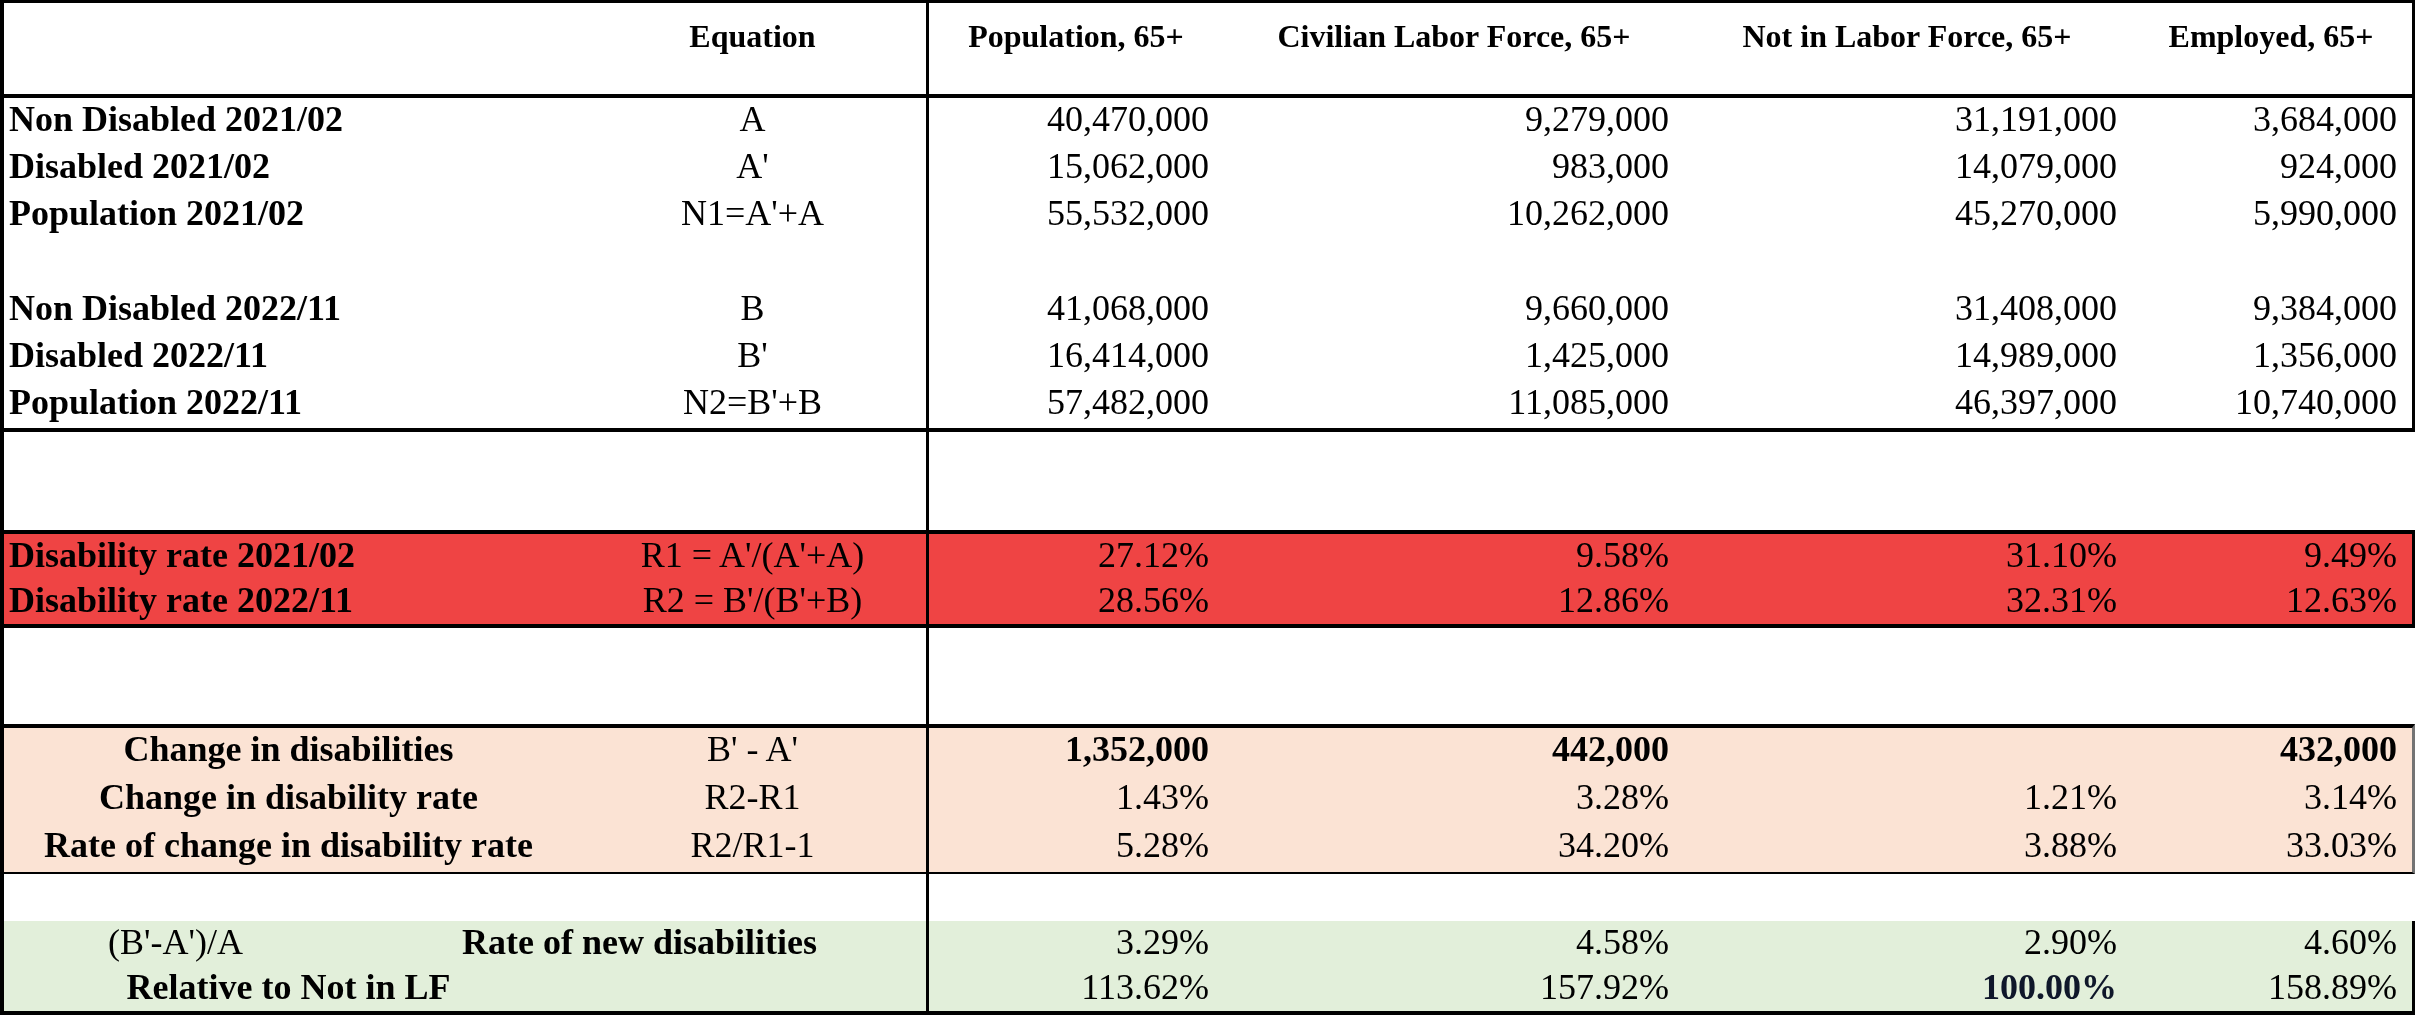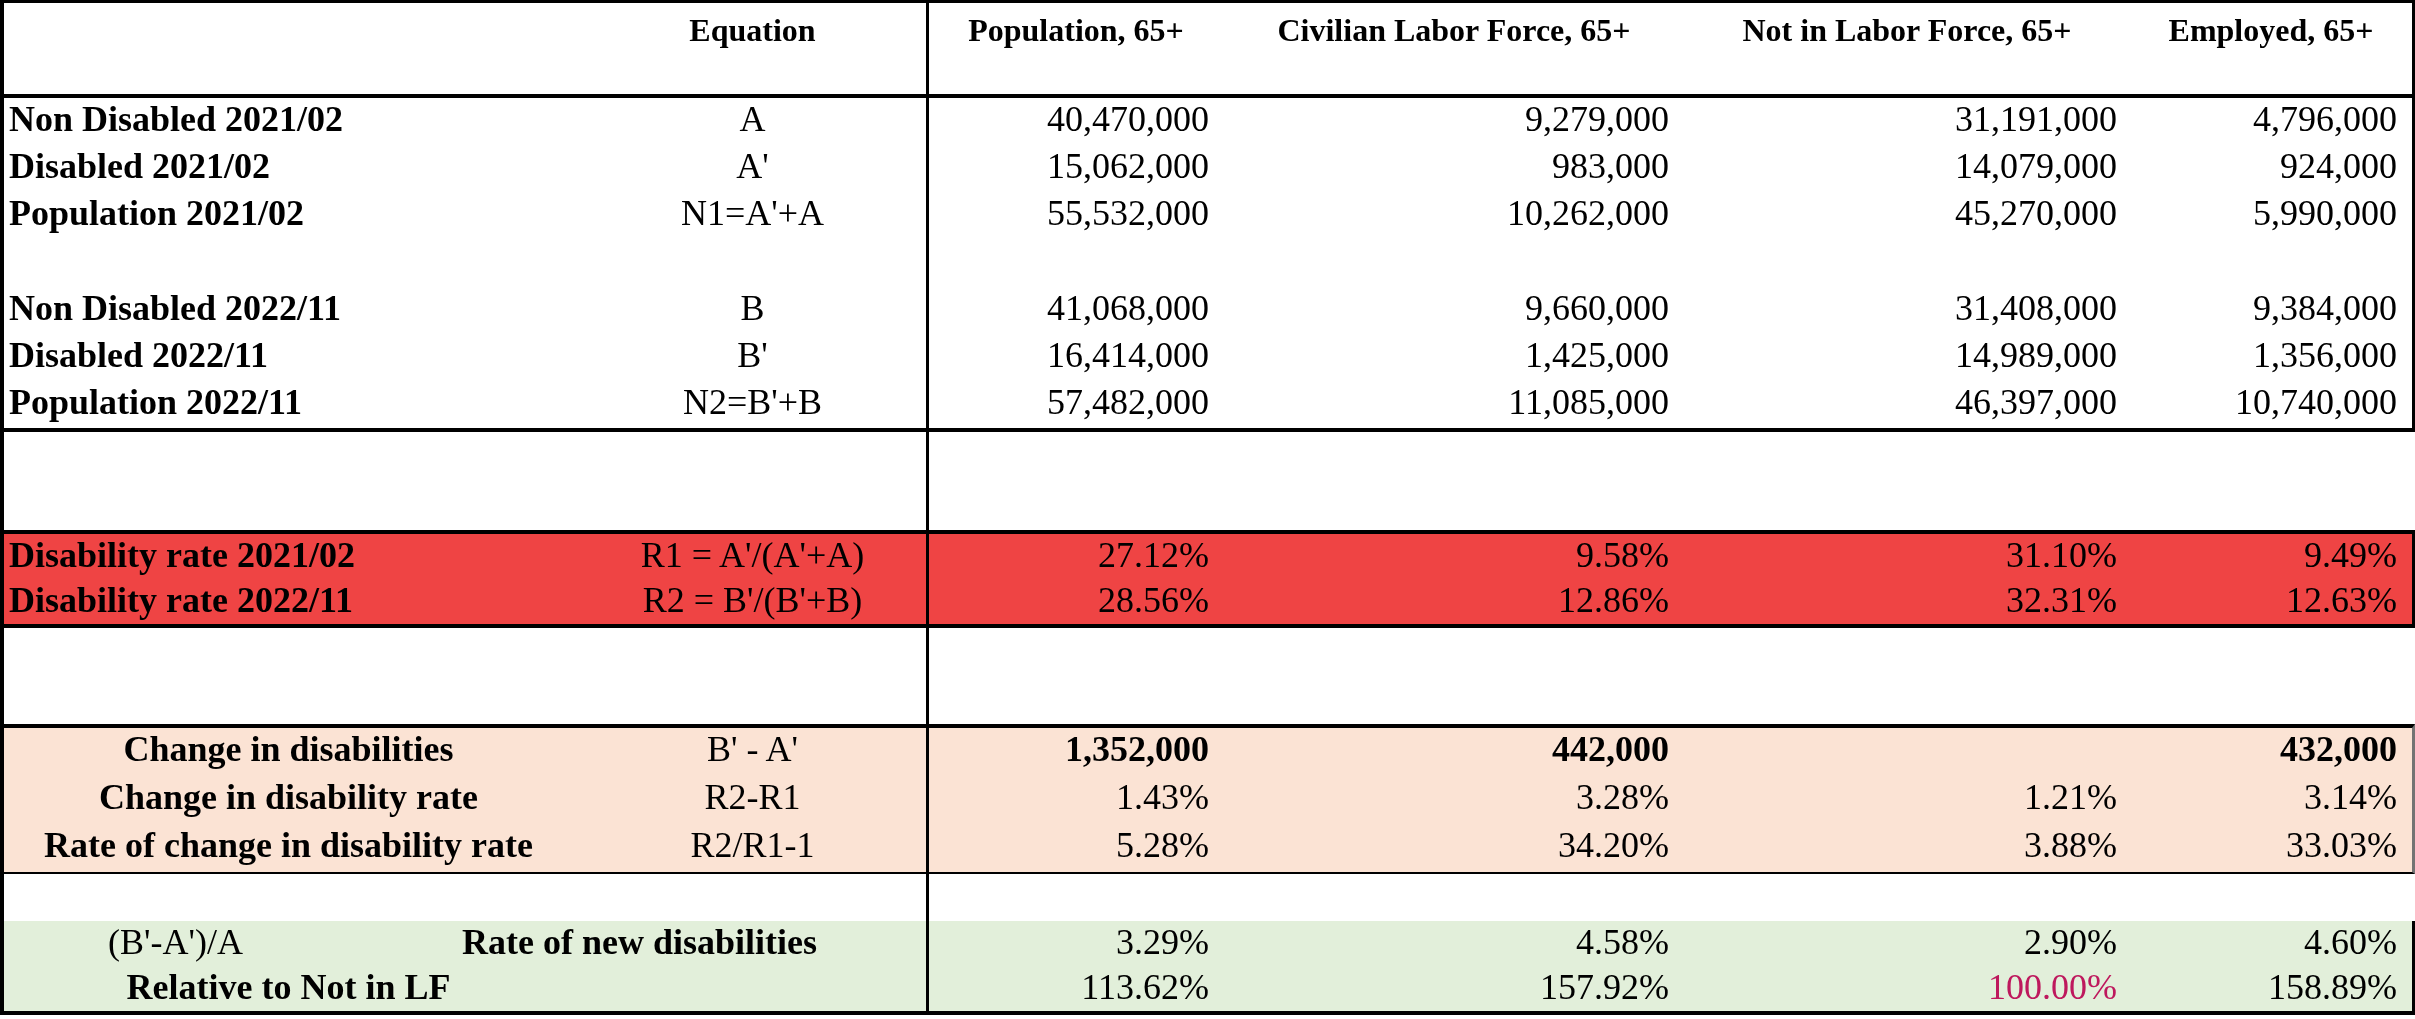--- a/index.html
+++ b/index.html
@@ -21,36 +21,36 @@
   #band-top{height:432px;border-top:3px solid #000;border-right:3px solid #000;border-bottom:4px solid #000;}
   #band-gray{height:98px;background:#ef4444;border-top:4px solid #000;border-bottom:4px solid #000;border-right:3px solid #000;}
   #band-peach{height:150px;background:#fbe3d4;border-top:4px solid #000;border-bottom:2px solid #000;border-right:3px solid #737373;}
   #band-green{height:94px;background:#e2efda;border-bottom:4px solid #000;border-right:3px solid #000;}
   .gap1{height:98px;}
   .gap2{height:96px;}
   .gap3{height:47px;}
 
   .row{display:flex;align-items:flex-start;font-size:36px;}
   .hrow{height:91px;border-bottom:4px solid #000;align-items:flex-start;font-size:32px;font-weight:bold;}
-  .hrow .cell{padding-top:9px;}
+  .hrow .cell{padding-top:15px;}
   .r47{height:47px;}
   .r48{height:48px;}
   .r45{height:45px;}
 
   .cell{box-sizing:border-box;overflow:hidden;white-space:nowrap;}
   .cA{width:577px;padding-left:9px;font-weight:bold;}
   .cA.center{text-align:center;padding-left:0;}
   .cB{width:351px;text-align:center;}
   .cC{width:296px;text-align:right;padding-right:15px;}
   .cD{width:460px;text-align:right;padding-right:15px;}
   .cE{width:446px;text-align:right;padding-right:13px;}
   .cF{flex:1;text-align:right;padding-right:15px;}
   .hrow .cB,.hrow .cC,.hrow .cD,.hrow .cE,.hrow .cF{text-align:center;padding-right:0;}
   .bold{font-weight:bold;}
-  .red{color:#be185d;font-weight:normal;}
+  .red{color:#0f172a;font-weight:bold;}
 </style>
 </head>
 <body>
 
 <div id="sheet">
 
   <div class="band" id="band-top">
     <div class="row hrow">
       <div class="cell cA"></div>
       <div class="cell cB">Equation</div>
@@ -59,21 +59,21 @@
       <div class="cell cE">Not in Labor Force, 65+</div>
       <div class="cell cF">Employed, 65+</div>
     </div>
 
     <div class="row r47">
       <div class="cell cA">Non Disabled 2021/02</div>
       <div class="cell cB">A</div>
       <div class="cell cC">40,470,000</div>
       <div class="cell cD">9,279,000</div>
       <div class="cell cE">31,191,000</div>
-      <div class="cell cF">4,796,000</div>
+      <div class="cell cF">3,684,000</div>
     </div>
     <div class="row r47">
       <div class="cell cA">Disabled 2021/02</div>
       <div class="cell cB">A'</div>
       <div class="cell cC">15,062,000</div>
       <div class="cell cD">983,000</div>
       <div class="cell cE">14,079,000</div>
       <div class="cell cF">924,000</div>
     </div>
     <div class="row r47">

